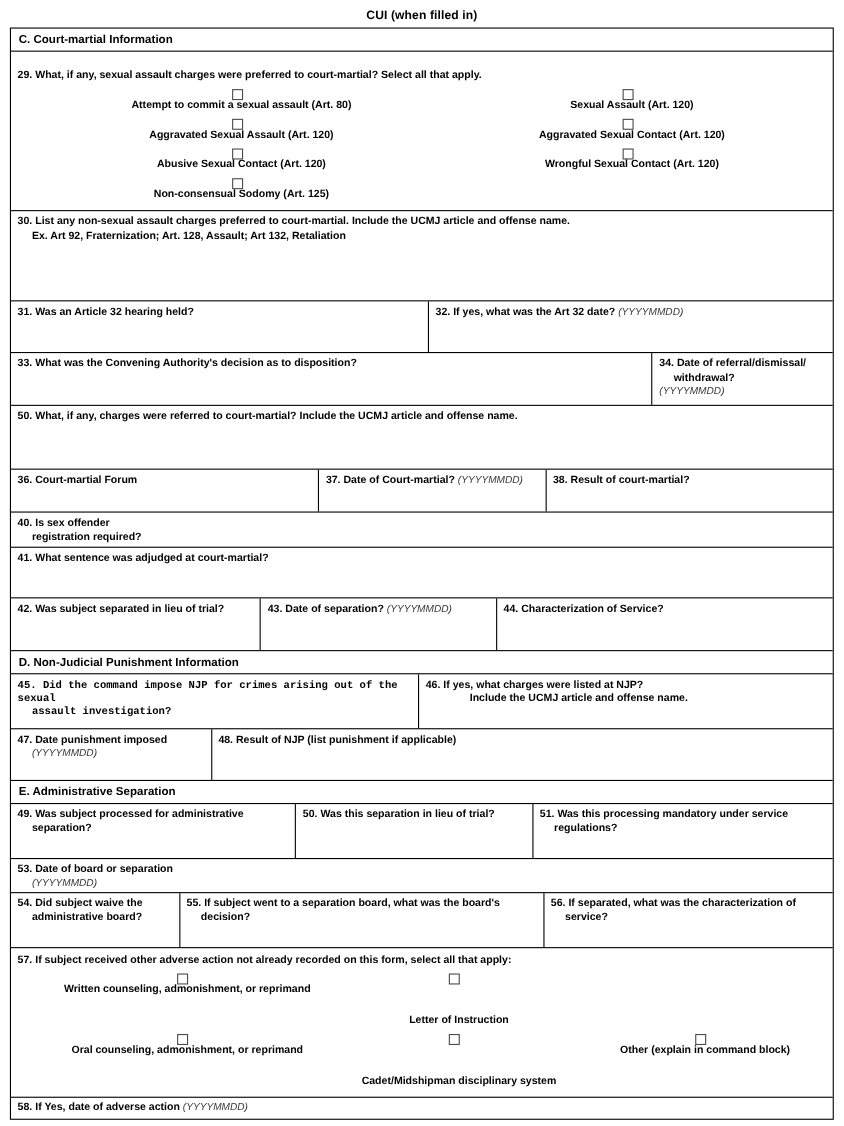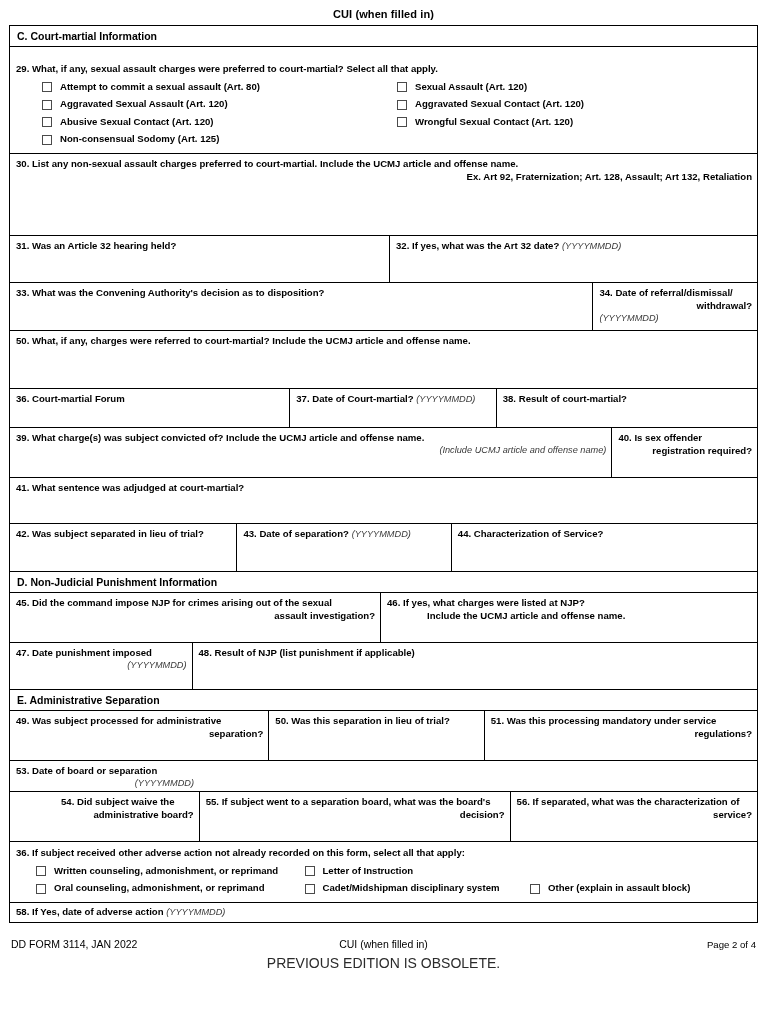--- a/index.html
+++ b/index.html
@@ -61,21 +61,20 @@
   .cell.last { border-right: none; }
   .hint {
     font-style: italic;
     font-weight: normal;
     color: #3a3a3a;
     font-size: 9.2px;
   }
   .indent {
     display: block;
     padding-left: 13px;
-    text-align: right;
   }
   .indent2 {
     display: block;
     padding-left: 40px;
   }
   
   .cb-wrap {
     padding: 5px 5px 5px 6px;
     font-size: 9.6px;
     font-weight: bold;
@@ -86,30 +85,31 @@
     padding-bottom: 3px;
     line-height: 1.25;
   }
   .cb-grid {
     display: flex;
     flex-wrap: wrap;
     padding-left: 26px;
   }
   .cb-item {
     display: flex;
-    align-items: flex-end;
+    align-items: center;
     box-sizing: border-box;
     padding: 3.5px 0;
     font-size: 9.6px;
     font-weight: bold;
     line-height: 1.1;
+    flex-direction: column;
   }
   .cb-29 { width: 50%; }
   .cb-57a { width: 37.5%; }
-  .cb-57b { width: 31.5%; }
+  .cb-57b { width: 31.5%; gap: 28px; }
   .cb-57c { width: 31%; }
   .box {
     width: 10px;
     height: 10px;
     border: 1.4px solid #4a4a4a;
     background: #fff;
     box-sizing: border-box;
     flex: 0 0 auto;
     margin-right: 8px;
     margin-top: -0.5px;
@@ -223,24 +223,20 @@
       <div class="cell" style="width:207px;">
         <span>37. Date of Court-martial?</span>
         <span class="hint">(YYYYMMDD)</span>
       </div>
       <div class="cell last" style="width:261px;">
         <span>38. Result of court-martial?</span>
       </div>
     </div>
 
     <div class="row">
-      <div class="cell" style="width:604px;height:49px;">
-        <span>39. What charge(s) was subject convicted of? Include the UCMJ article and offense name.</span>
-        <span class="indent hint">(Include UCMJ article and offense name)</span>
-      </div>
       <div class="cell last" style="width:145px;">
         <span>40. Is sex offender</span>
         <span class="indent">registration required?</span>
       </div>
     </div>
 
     <div class="row">
       <div class="cell last" style="width:100%;height:45px;">
         <span>41. What sentence was adjudged at court-martial?</span>
       </div>
@@ -255,21 +251,21 @@
         <span class="hint">(YYYYMMDD)</span>
       </div>
       <div class="cell last" style="width:306px;">
         <span>44. Characterization of Service?</span>
       </div>
     </div>
 
     <div class="section-head">D. Non-Judicial Punishment Information</div>
 
     <div class="row">
-      <div class="cell" style="width:372px;height:49px;">
+      <div class="cell" style="width:372px;height:49px;font-family:Liberation Mono, monospace;">
         <span>45. Did the command impose NJP for crimes arising out of the sexual</span>
         <span class="indent">assault investigation?</span>
       </div>
       <div class="cell last" style="width:377px;">
         <span>46. If yes, what charges were listed at NJP?</span>
         <span class="indent2">Include the UCMJ article and offense name.</span>
       </div>
     </div>
 
     <div class="row">
@@ -299,60 +295,60 @@
     </div>
 
     <div class="row">
       <div class="cell last" style="width:189px;">
         <span>53. Date of board or separation</span>
         <span class="indent hint">(YYYYMMDD)</span>
       </div>
     </div>
 
     <div class="row">
-      <div class="cell" style="width:154px;height:49px;margin-left:45px;">
+      <div class="cell" style="width:154px;height:49px;">
         <span>54. Did subject waive the</span>
         <span class="indent">administrative board?</span>
       </div>
       <div class="cell" style="width:332px;">
         <span>55. If subject went to a separation board, what was the board's</span>
         <span class="indent">decision?</span>
       </div>
       <div class="cell last" style="width:263px;">
         <span>56. If separated, what was the characterization of</span>
         <span class="indent">service?</span>
       </div>
     </div>
 
 
     <div class="row">
       <div class="cell last" style="width:100%;padding:0;">
         <div class="cb-wrap">
-          <div class="cb-prompt">36. If subject received other adverse action not already recorded on this form, select all that apply:</div>
+          <div class="cb-prompt">57. If subject received other adverse action not already recorded on this form, select all that apply:</div>
           <div class="cb-grid" style="padding-left:20px;">
             <label class="cb-item cb-57a">
               <span class="box"></span>
               <span>Written counseling, admonishment, or reprimand</span>
             </label>
             <label class="cb-item cb-57b">
               <span class="box"></span>
               <span>Letter of Instruction</span>
             </label>
             <label class="cb-item cb-57c"></label>
             <label class="cb-item cb-57a">
               <span class="box"></span>
               <span>Oral counseling, admonishment, or reprimand</span>
             </label>
             <label class="cb-item cb-57b">
               <span class="box"></span>
               <span>Cadet/Midshipman disciplinary system</span>
             </label>
             <label class="cb-item cb-57c">
               <span class="box"></span>
-              <span>Other (explain in assault block)</span>
+              <span>Other (explain in command block)</span>
             </label>
           </div>
         </div>
       </div>
     </div>
 
     <div class="row last">
       <div class="cell last" style="width:100%;height:19px;padding-top:3px;">
         <span>58. If Yes, date of adverse action</span>
         <span class="hint">(YYYYMMDD)</span>

